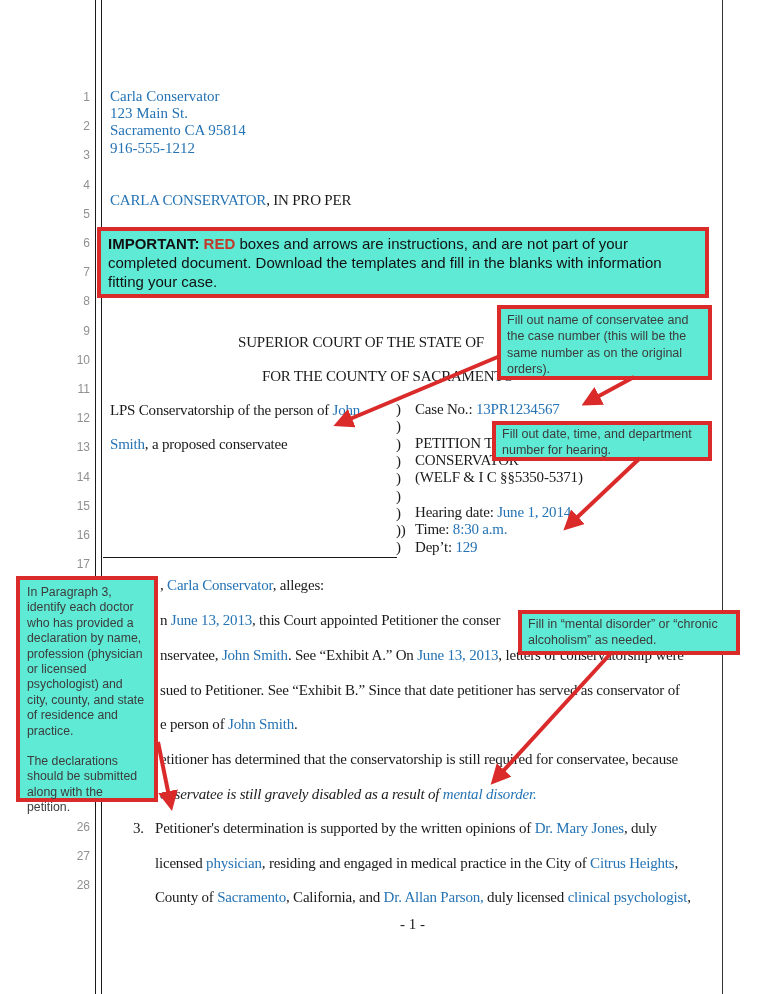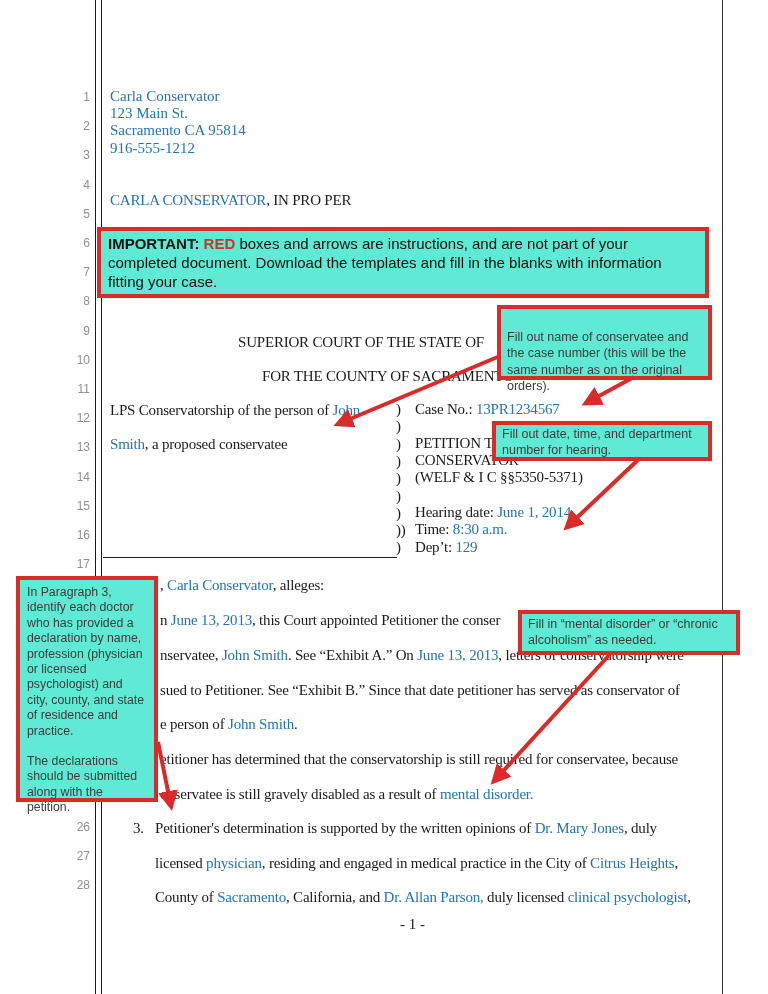--- a/index.html
+++ b/index.html
@@ -20,21 +20,21 @@
   .rb{font-weight:bold;color:#c0392b;}
   .addr{position:absolute;left:110px;top:88px;font-size:15px;line-height:17.2px;color:#2573b4;z-index:2;}
   .underline-rule{position:absolute;left:103px;top:557px;width:294px;height:0;
                   border-top:1.5px solid #1a1a1a;z-index:2;}
   .pageno{position:absolute;left:103px;top:916px;width:619px;text-align:center;font-size:15px;z-index:2;}
   
   .redbox{position:absolute;box-sizing:border-box;background:#5eead4;border:4px solid #da2a2a;
           font-family:"Liberation Sans","DejaVu Sans",sans-serif;color:#3c3c3c;z-index:5;}
   .important{left:97px;top:227px;width:612px;padding:3px 7px;font-size:15px;line-height:19px;
              color:#111;font-family:"Liberation Sans","DejaVu Sans",sans-serif;white-space:normal;}
-  .box-conservatee{left:497px;top:305px;width:215px;height:75px;padding:20px 6px;
+  .box-conservatee{left:497px;top:305px;width:215px;height:75px;padding:3px 6px;
                    font-size:12.5px;line-height:16.3px;}
   .box-hearing{left:492px;top:421px;width:220px;height:40px;padding:2px 6px;
                font-size:12.5px;line-height:15.5px;}
   .box-disorder{left:518px;top:610px;width:222px;height:45px;padding:3px 6px;
                 font-size:12.5px;line-height:15.5px;}
   .box-doctors{left:16px;top:576px;width:142px;height:226px;padding:5px 7px;
                font-size:12.3px;line-height:15.4px;}
   .box-doctors p{margin:0 0 15px 0;}
   .arrows{position:absolute;left:0;top:0;width:768px;height:994px;z-index:6;pointer-events:none;}
 </style>
@@ -114,21 +114,21 @@
   <div class="t" style="left:415px;top:539px;"><span>Dep’t: </span><span class="b">129</span></div>
 
   <div class="underline-rule"></div>
 
   <div class="t" style="left:160px;top:577px;"><span>, </span><span class="b">Carla Conservator</span><span>, alleges:</span></div>
   <div class="t" style="left:160px;top:612px;"><span>n </span><span class="b">June 13, 2013</span><span>, this Court appointed Petitioner the conser</span></div>
   <div class="t" style="left:160px;top:647px;"><span>nservatee, </span><span class="b">John Smith</span><span>. See “Exhibit A.” On </span><span class="b">June 13, 2013</span><span>, letters of conservatorship were</span></div>
   <div class="t" style="left:160px;top:682px;"><span>sued to Petitioner. See “Exhibit B.” Since that date petitioner has served as conservator of</span></div>
   <div class="t" style="left:160px;top:716px;"><span>e person of </span><span class="b">John Smith</span><span>.</span></div>
   <div class="t" style="left:160px;top:751px;"><span>etitioner has determined that the conservatorship is still required for conservatee, because</span></div>
-  <div class="t" style="left:160px;top:786px;"><span>onservatee is still gravely disabled as a result of </span><span class="b">mental disorder.</span></div>
+  <div class="t" style="left:160px;top:786px;font-style:italic;"><span>onservatee is still gravely disabled as a result of </span><span class="b">mental disorder.</span></div>
   <div class="t" style="left:133px;top:820px;">3.</div>
   <div class="t" style="left:155px;top:820px;"><span>Petitioner's determination is supported by the written opinions of </span><span class="b">Dr. Mary Jones</span><span>, duly</span></div>
   <div class="t" style="left:155px;top:855px;"><span>licensed </span><span class="b">physician</span><span>, residing and engaged in medical practice in the City of </span><span class="b">Citrus Heights</span><span>,</span></div>
   <div class="t" style="left:155px;top:889px;"><span>County of </span><span class="b">Sacramento</span><span>, California, and </span><span class="b">Dr. Allan Parson,</span><span> duly licensed </span><span class="b">clinical psychologist</span><span>,</span></div>
 
   <div class="pageno">- 1 -</div>
 
   <div class="redbox box-conservatee">Fill out name of conservatee and the case number (this will be the same number as on the original orders).</div>
   <div class="redbox box-disorder">Fill in “mental disorder” or “chronic alcoholism” as needed.</div>
   <div class="redbox box-hearing">Fill out date, time, and department number for hearing.</div>

